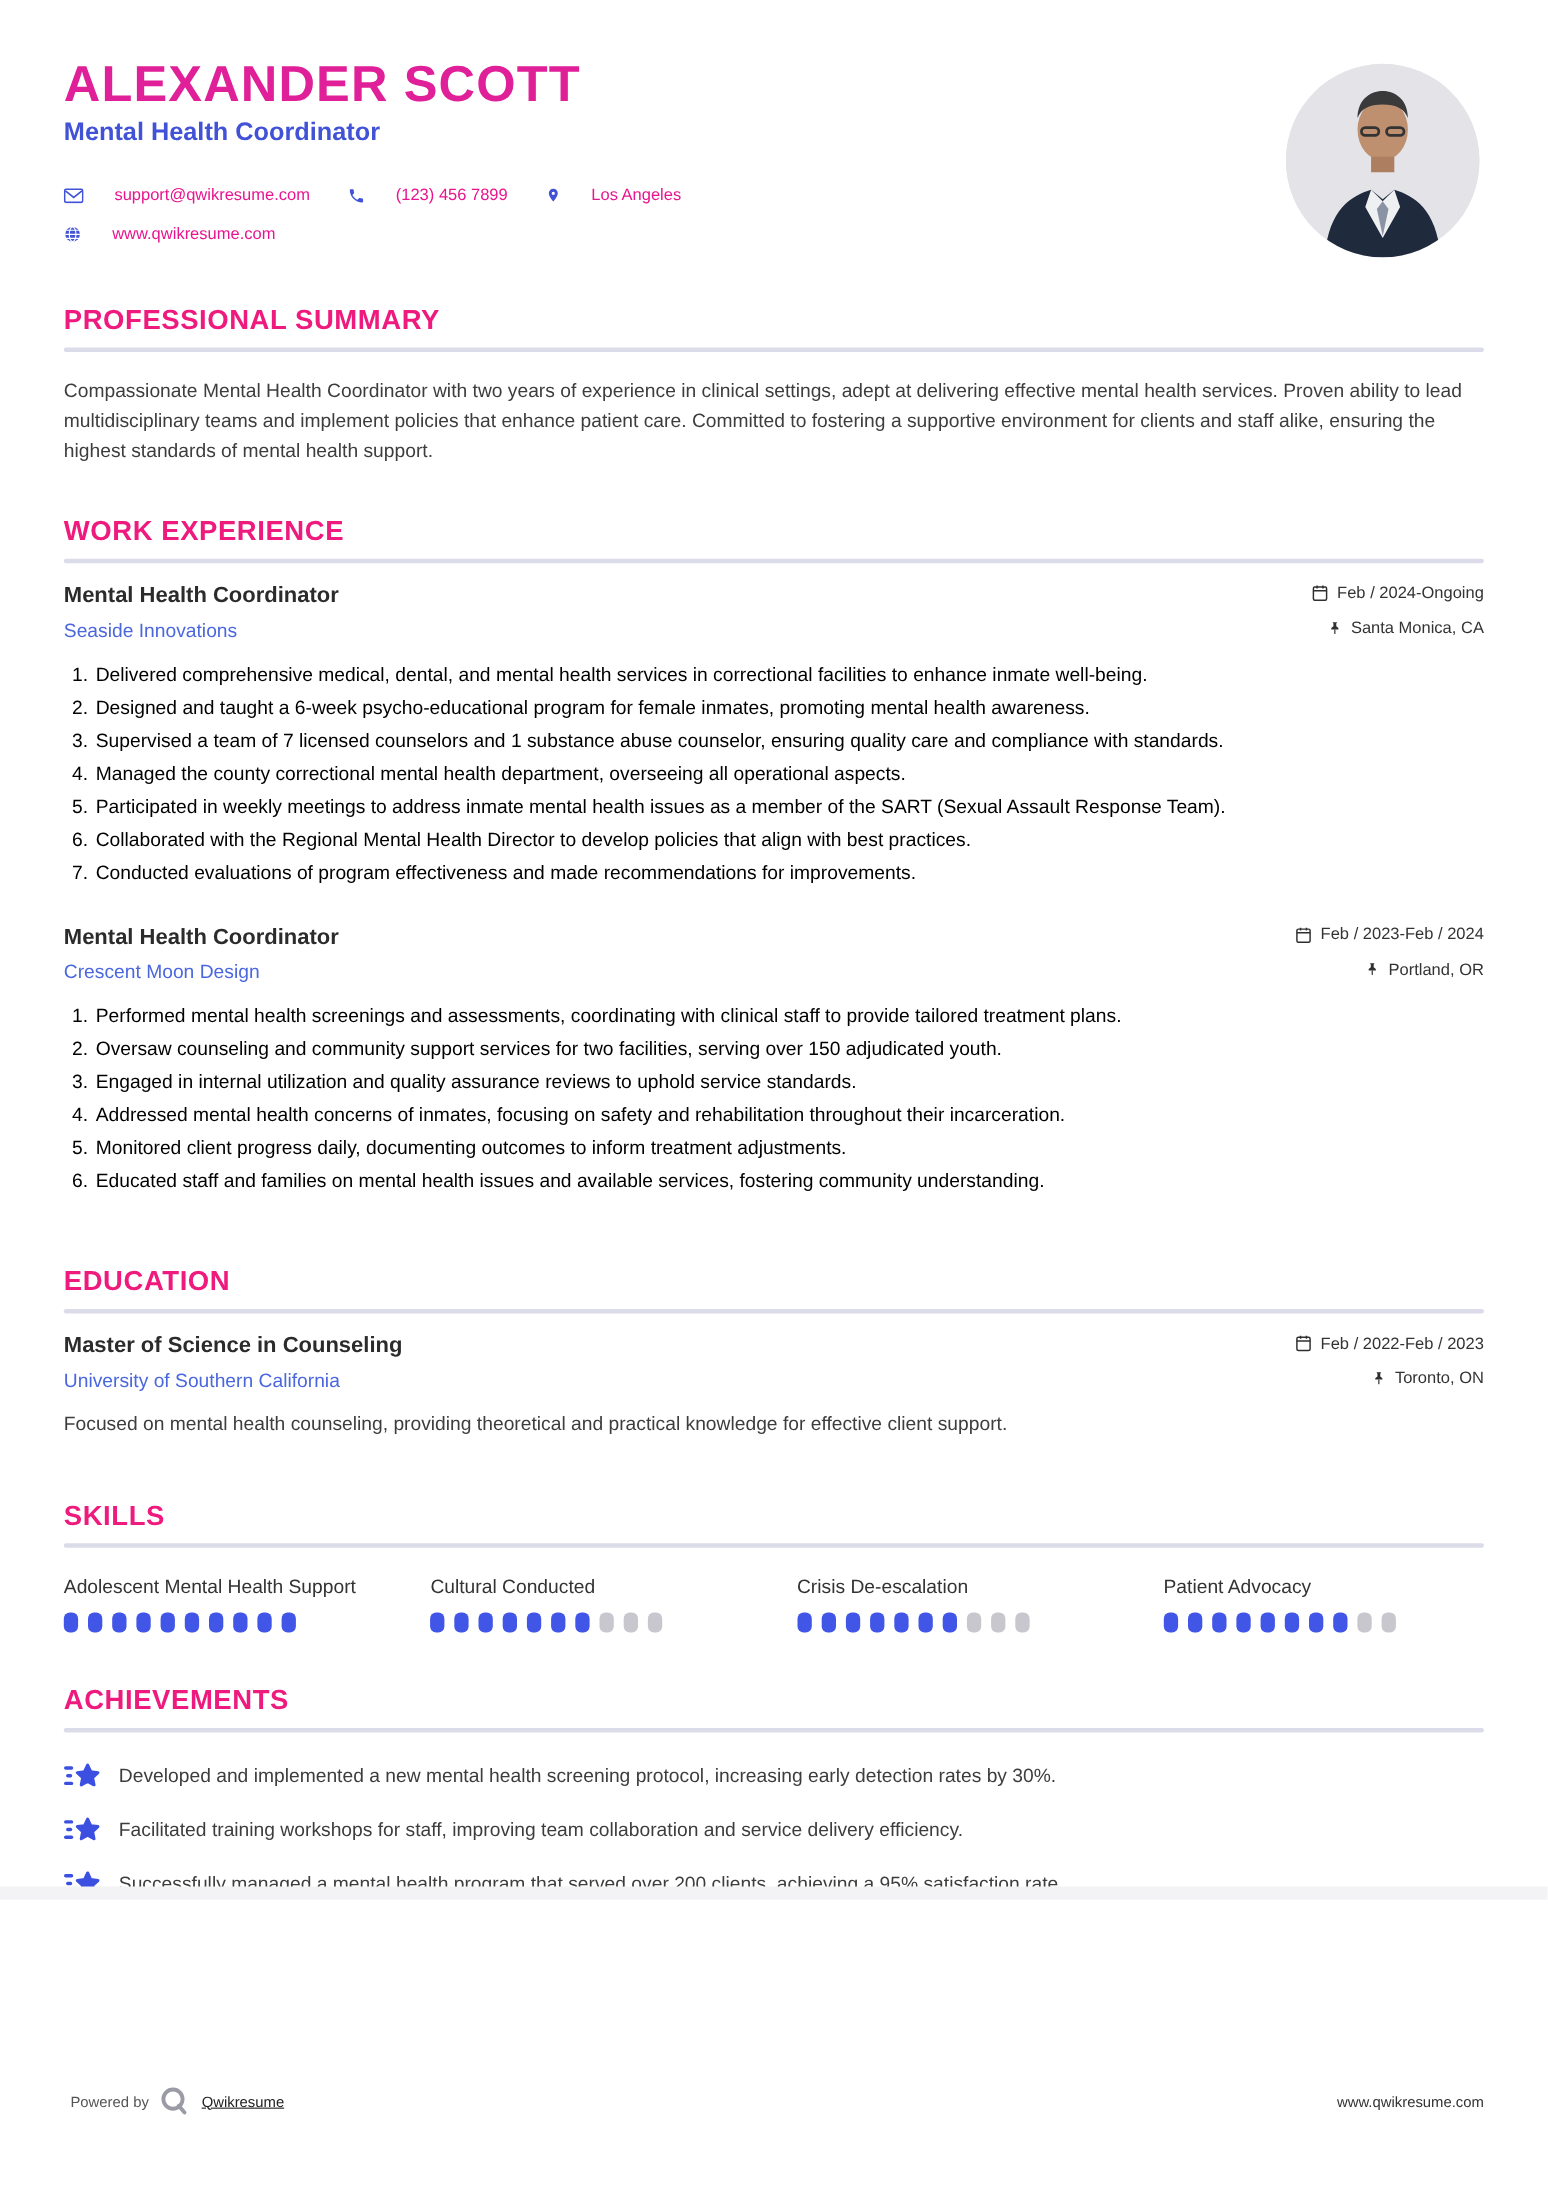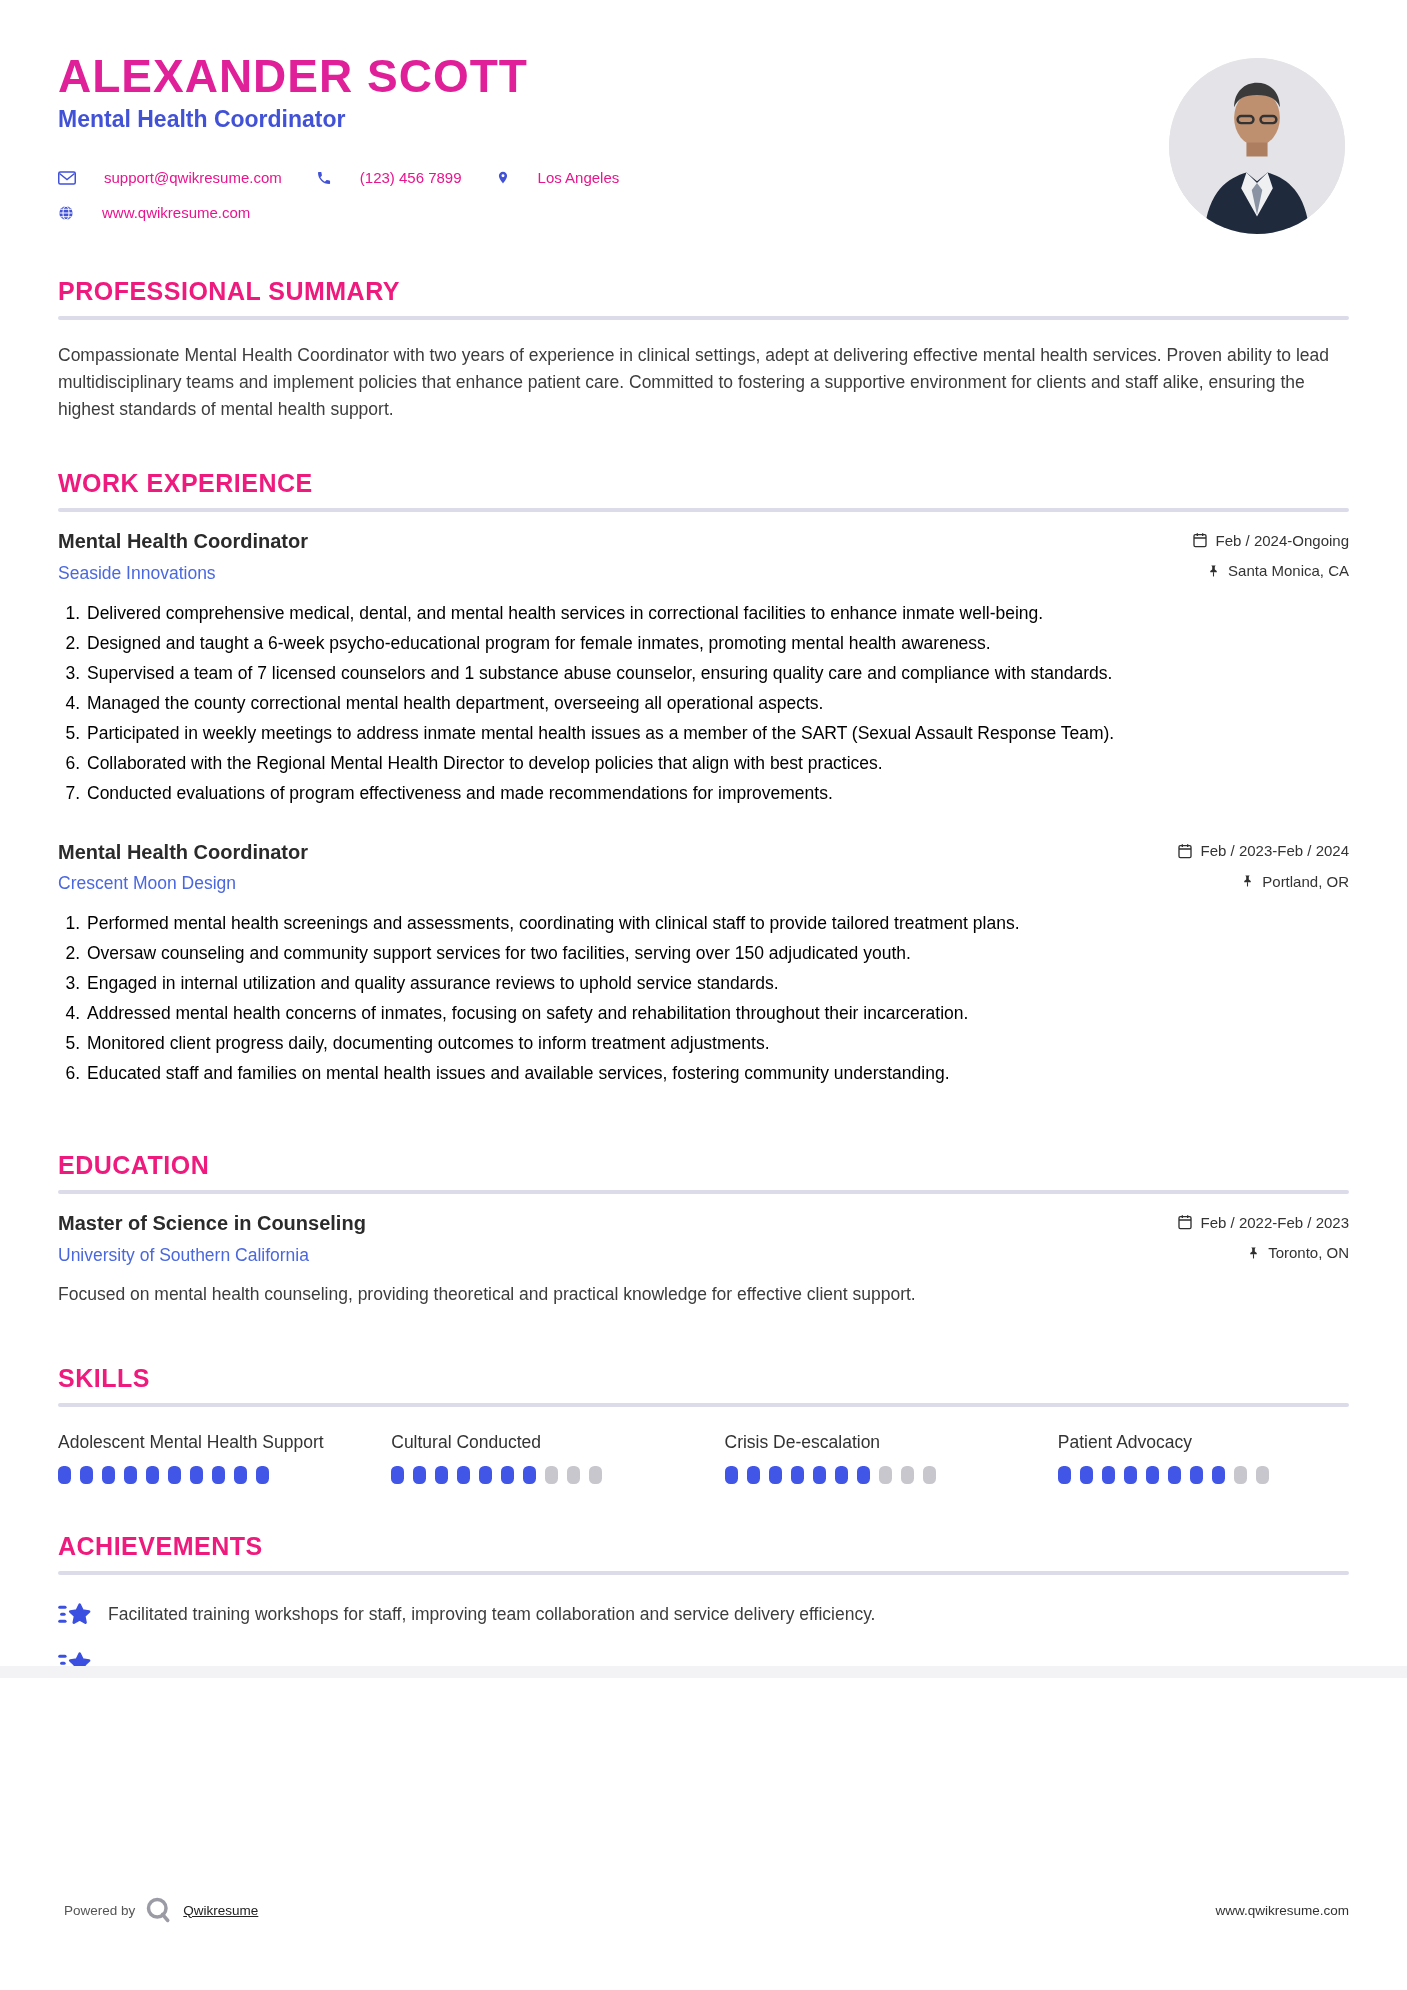--- a/index.html
+++ b/index.html
@@ -304,31 +304,43 @@
     <div class="achv-list" id="achievements-list">
         <div class="achv-row">
           <svg width="34" height="28" viewBox="0 0 36 30">
             <g fill="#3b4fe0">
               <rect x="0" y="5" width="9" height="3.4" rx="1.7"></rect>
               <rect x="2" y="12.5" width="6" height="3.4" rx="1.7"></rect>
               <rect x="0" y="20" width="9" height="3.4" rx="1.7"></rect>
               <path stroke="#3b4fe0" stroke-width="3" stroke-linejoin="round" d="M23 4l3 6.4 7 .9-5.2 4.8 1.4 7-6.2-3.4-6.2 3.4 1.4-7L13 11.3l7-.9z"></path>
             </g>
           </svg>
-          <span>Facilitated training workshops for staff, improving team collaboration and service delivery efficiency.</span>
+          <span>Developed and implemented a new mental health screening protocol, increasing early detection rates by 30%.</span>
         </div>
         <div class="achv-row">
           <svg width="34" height="28" viewBox="0 0 36 30">
             <g fill="#3b4fe0">
               <rect x="0" y="5" width="9" height="3.4" rx="1.7"></rect>
               <rect x="2" y="12.5" width="6" height="3.4" rx="1.7"></rect>
               <rect x="0" y="20" width="9" height="3.4" rx="1.7"></rect>
               <path stroke="#3b4fe0" stroke-width="3" stroke-linejoin="round" d="M23 4l3 6.4 7 .9-5.2 4.8 1.4 7-6.2-3.4-6.2 3.4 1.4-7L13 11.3l7-.9z"></path>
             </g>
           </svg>
+          <span>Facilitated training workshops for staff, improving team collaboration and service delivery efficiency.</span>
+        </div>
+        <div class="achv-row">
+          <svg width="34" height="28" viewBox="0 0 36 30">
+            <g fill="#3b4fe0">
+              <rect x="0" y="5" width="9" height="3.4" rx="1.7"></rect>
+              <rect x="2" y="12.5" width="6" height="3.4" rx="1.7"></rect>
+              <rect x="0" y="20" width="9" height="3.4" rx="1.7"></rect>
+              <path stroke="#3b4fe0" stroke-width="3" stroke-linejoin="round" d="M23 4l3 6.4 7 .9-5.2 4.8 1.4 7-6.2-3.4-6.2 3.4 1.4-7L13 11.3l7-.9z"></path>
+            </g>
+          </svg>
+          <span>Successfully managed a mental health program that served over 200 clients, achieving a 95% satisfaction rate.</span>
         </div>
       </div>
   </section>
 
   <div class="footer">
     <div class="footer-left">
       <span class="powered-by">Powered by</span>
       <svg width="28" height="28" viewBox="0 0 32 32">
           <circle cx="14" cy="14" r="10" fill="none" stroke="#9b9ba5" stroke-width="4"></circle>
           <line x1="20" y1="21" x2="26" y2="28" stroke="#9b9ba5" stroke-width="4" stroke-linecap="round"></line>

